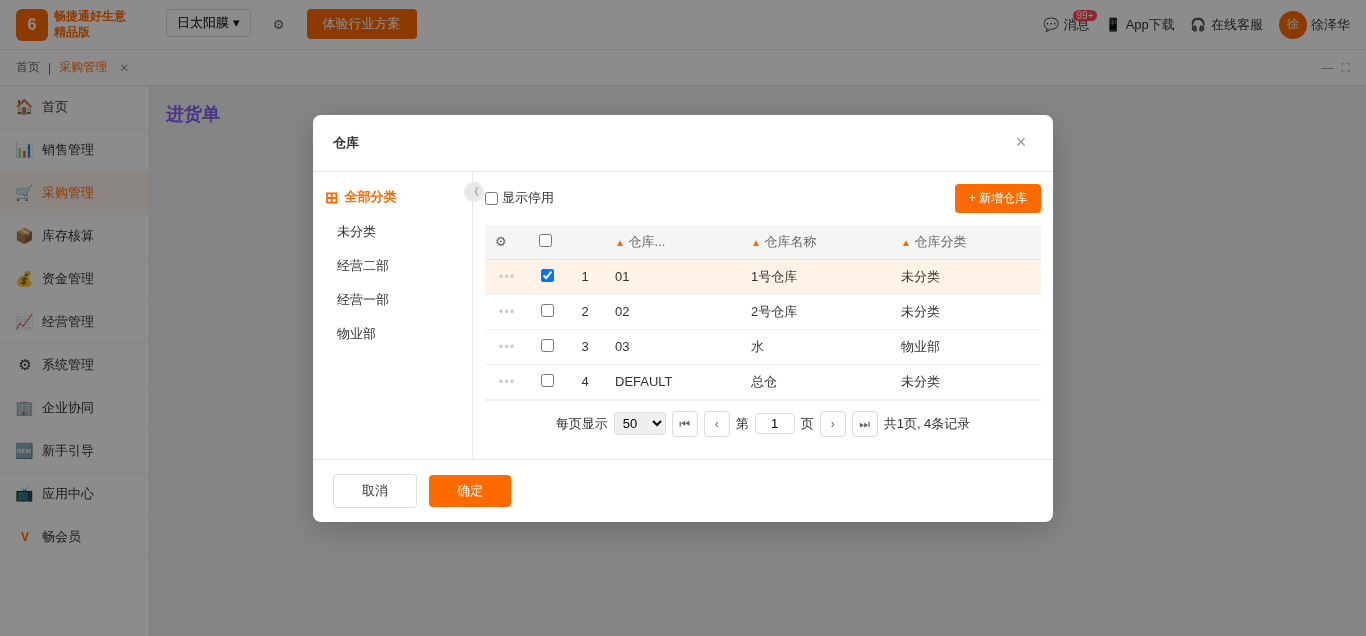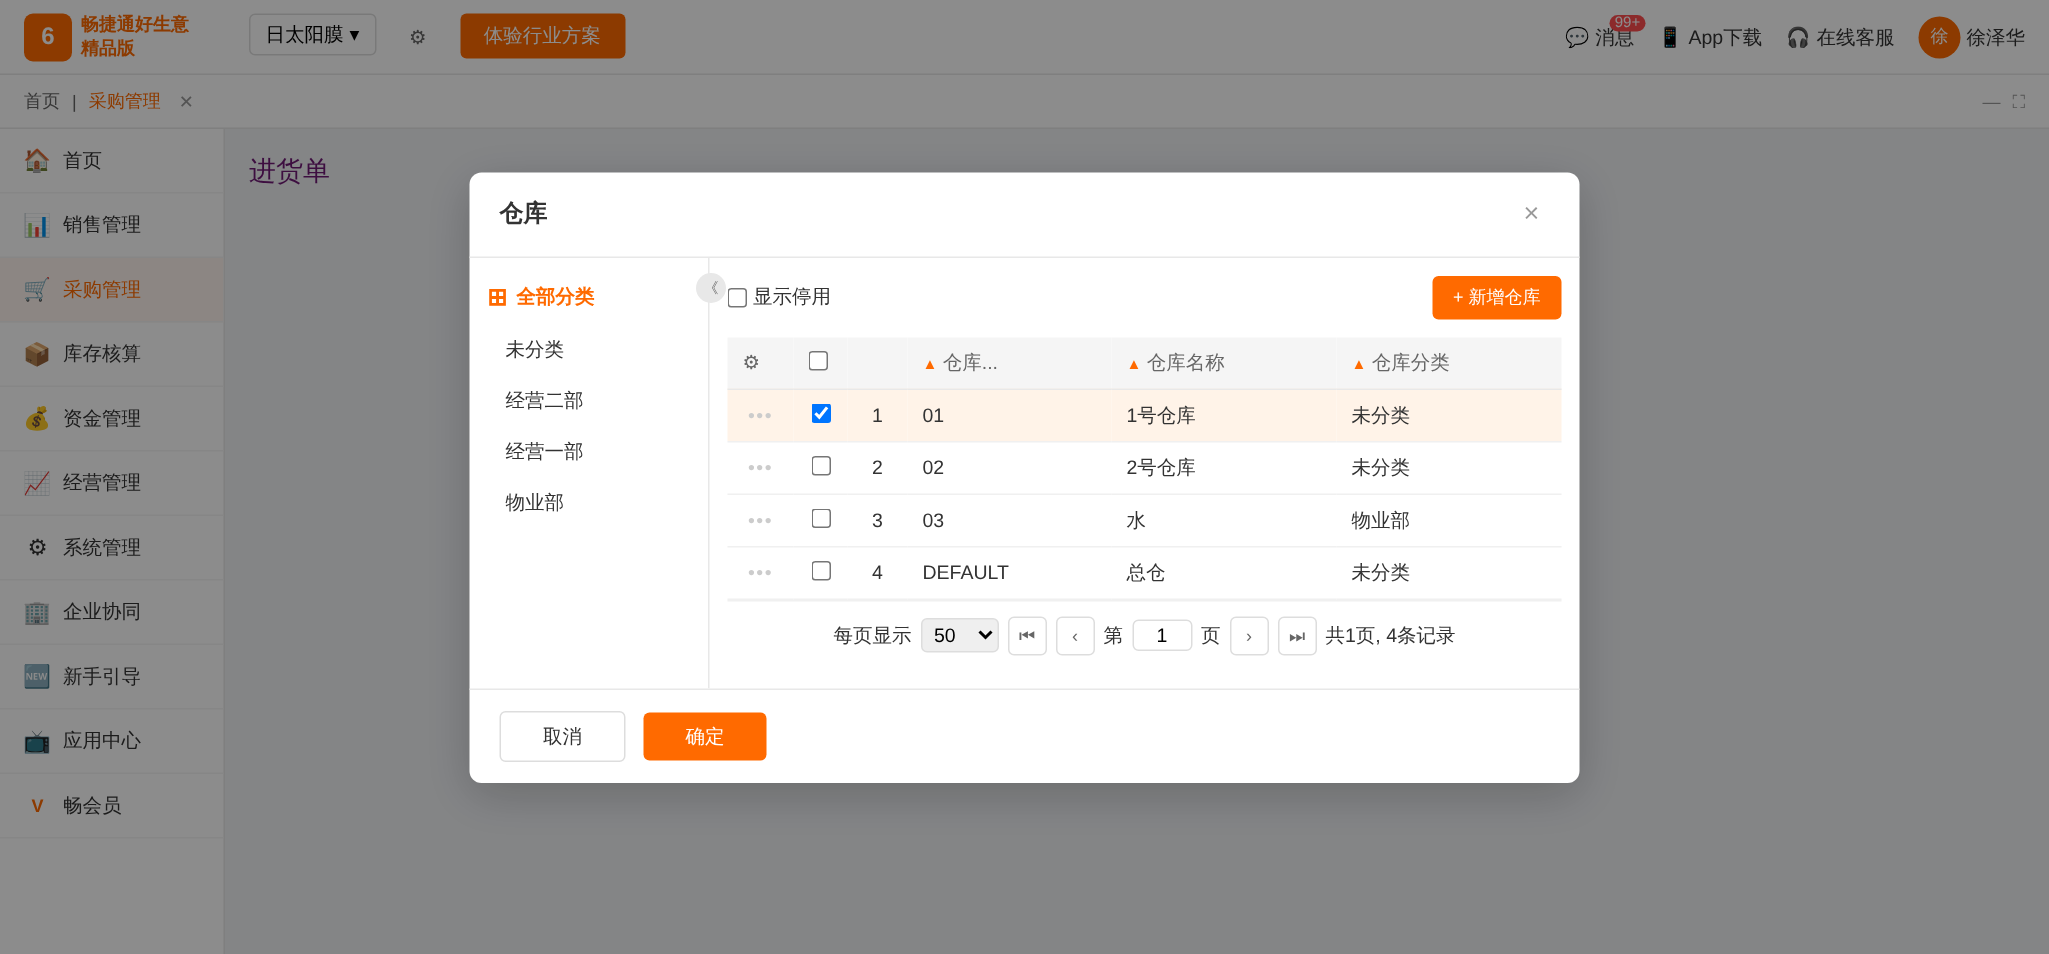--- a/index.html
+++ b/index.html
@@ -127,21 +127,21 @@
 
     
     .content {
       flex: 1;
       padding: 16px;
       background: #f0f2f5;
       position: relative;
       overflow: hidden;
     }
     .page-title {
-      font-size: 18px; font-weight: normal; color: #701a75;
+      font-size: 18px; font-weight: bold; color: #8b5cf6;
       margin-bottom: 12px;
     }
 
     
     .modal-overlay {
       position: fixed;
       top: 0; left: 0; right: 0; bottom: 0;
       background: rgba(0,0,0,0.45);
       z-index: 100;
       display: flex; align-items: center; justify-content: center;
@@ -152,21 +152,21 @@
       width: 740px;
       max-height: 580px;
       display: flex; flex-direction: column;
       box-shadow: 0 8px 32px rgba(0,0,0,0.2);
     }
     .modal-header {
       display: flex; align-items: center; justify-content: space-between;
       padding: 16px 20px;
       border-bottom: 1px solid #e8e8e8;
     }
-    .modal-title { font-size: 16px; font-weight: bold; color: #333; }
+    .modal-title { font-size: 13px; font-weight: bold; color: #333; }
     .modal-close {
       cursor: pointer; color: #999; font-size: 18px;
       width: 24px; height: 24px; display: flex; align-items: center; justify-content: center;
     }
     .modal-body {
       display: flex; flex: 1; overflow: hidden;
     }
     
     .category-panel {
       width: 160px;

